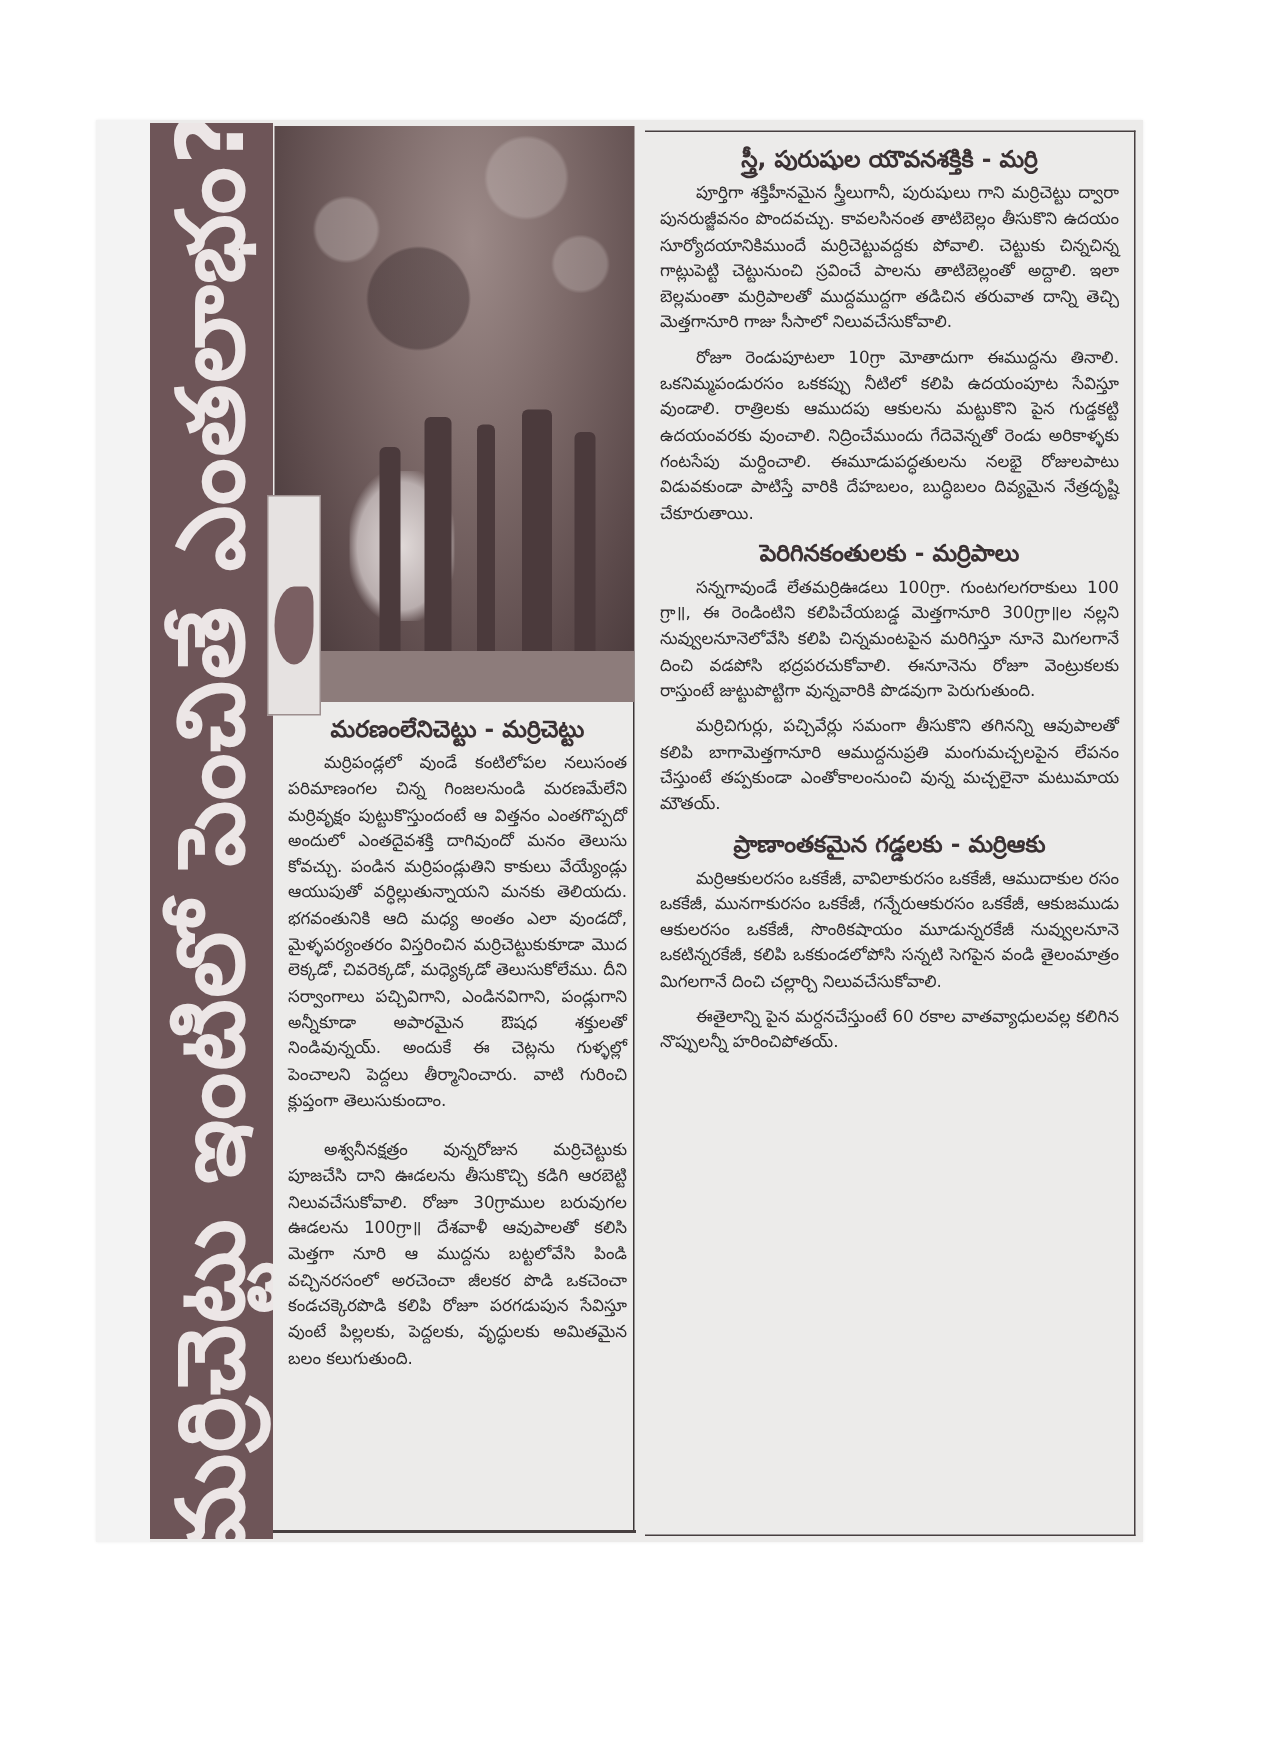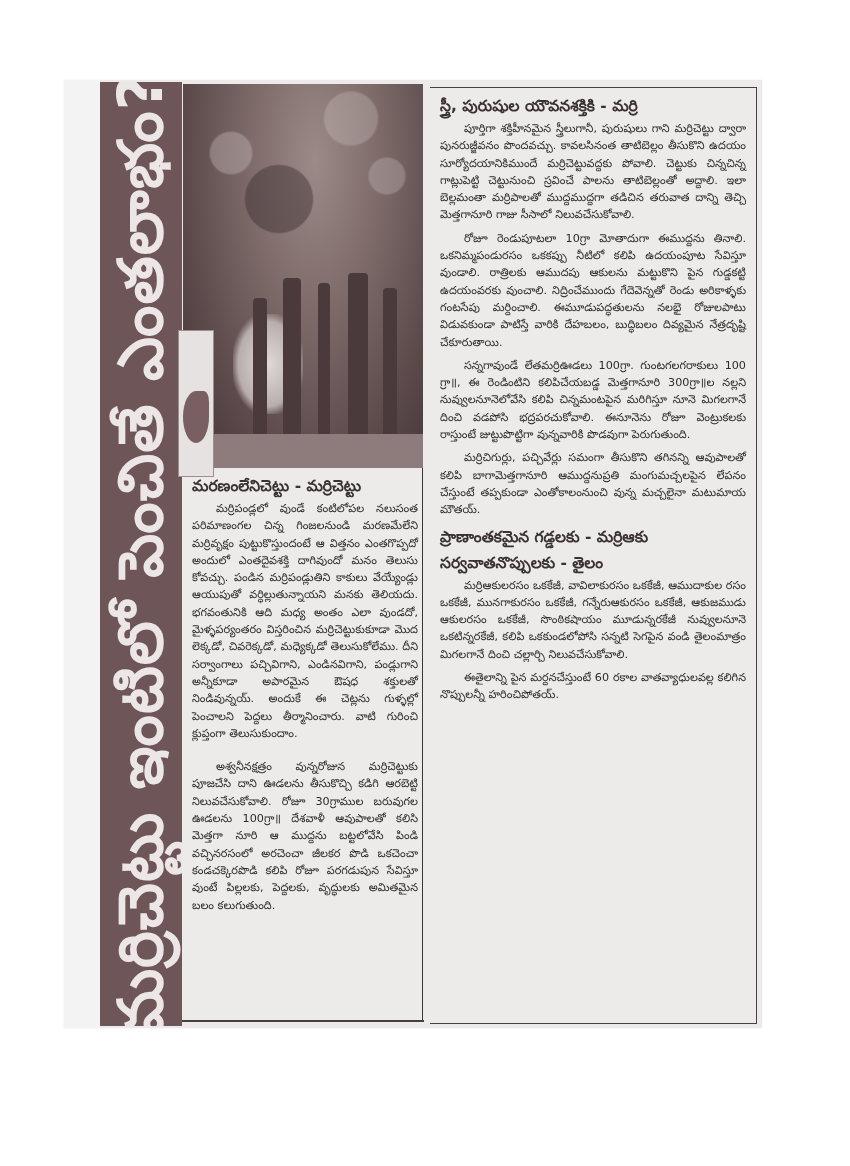--- a/index.html
+++ b/index.html
@@ -97,21 +97,21 @@
     color: #2c2a2b;
     font-family: "DejaVu Sans", sans-serif;
     font-size: 11.2px;
     line-height: 17.3px;
     text-align: justify;
   }
   .col-mid { left: 192px; top: 472px; width: 226px; }
   .col-right { left: 440px; top: 92px; width: 306px; }
   .sec-head {
     display: block;
-    text-align: left;
+    text-align: center;
     font-weight: bold;
     font-size: 15.5px;
     line-height: 24px;
     color: #3a3133;
     margin: 2px 0 2px 0;
   }
   .sec-body {
     display: block;
     text-indent: 24px;
     margin-bottom: 6px;
@@ -152,23 +152,23 @@
   <span class="sec-body">మర్రిపండ్లలో వుండే కంటిలోపల నలుసంత పరిమాణంగల చిన్న గింజలనుండి మరణమేలేని మర్రివృక్షం పుట్టుకొస్తుందంటే ఆ విత్తనం ఎంతగొప్పదో అందులో ఎంతదైవశక్తి దాగివుందో మనం తెలుసు కోవచ్చు. పండిన మర్రిపండ్లుతిని కాకులు వేయ్యేండ్లు ఆయుపుతో వర్ధిల్లుతున్నాయని మనకు తెలియదు. భగవంతునికి ఆది మధ్య అంతం ఎలా వుండదో, మైళ్ళపర్యంతరం విస్తరించిన మర్రిచెట్టుకుకూడా మొద లెక్కడో, చివరెక్కడో, మధ్యెక్కడో తెలుసుకోలేము. దీని సర్వాంగాలు పచ్చివిగాని, ఎండినవిగాని, పండ్లుగాని అన్నీకూడా అపారమైన ఔషధ శక్తులతో నిండివున్నయ్. అందుకే ఈ చెట్లను గుళ్ళల్లో పెంచాలని పెద్దలు తీర్మానించారు. వాటి గురించి క్లుప్తంగా తెలుసుకుందాం.</span>
   <span class="gap"></span>
   <span class="sec-body">అశ్వనీనక్షత్రం వున్నరోజున మర్రిచెట్టుకు పూజచేసి దాని ఊడలను తీసుకొచ్చి కడిగి ఆరబెట్టి నిలువచేసుకోవాలి. రోజూ 30గ్రాముల బరువుగల ఊడలను 100గ్రా॥ దేశవాళీ ఆవుపాలతో కలిసి మెత్తగా నూరి ఆ ముద్దను బట్టలోవేసి పిండి వచ్చినరసంలో అరచెంచా జీలకర పొడి ఒకచెంచా కండచక్కెరపొడి కలిపి రోజూ పరగడుపున సేవిస్తూ వుంటే పిల్లలకు, పెద్దలకు, వృద్ధులకు అమితమైన బలం కలుగుతుంది.</span>
 </div>
 
 <div class="col col-right">
   <span class="sec-head">స్త్రీ, పురుషుల యౌవనశక్తికి - మర్రి</span>
   <span class="sec-body">పూర్తిగా శక్తిహీనమైన స్త్రీలుగానీ, పురుషులు గాని మర్రిచెట్టు ద్వారా పునరుజ్జీవనం పొందవచ్చు. కావలసినంత తాటిబెల్లం తీసుకొని ఉదయం సూర్యోదయానికిముందే మర్రిచెట్టువద్దకు పోవాలి. చెట్టుకు చిన్నచిన్న గాట్లుపెట్టి చెట్టునుంచి స్రవించే పాలను తాటిబెల్లంతో అద్దాలి. ఇలా బెల్లమంతా మర్రిపాలతో ముద్దముద్దగా తడిచిన తరువాత దాన్ని తెచ్చి మెత్తగానూరి గాజు సీసాలో నిలువచేసుకోవాలి.</span>
   <span class="sec-body">రోజూ రెండుపూటలా 10గ్రా మోతాదుగా ఈముద్దను తినాలి. ఒకనిమ్మపండురసం ఒకకప్పు నీటిలో కలిపి ఉదయంపూట సేవిస్తూ వుండాలి. రాత్రిలకు ఆముదపు ఆకులను మట్టుకొని పైన గుడ్డకట్టి ఉదయంవరకు వుంచాలి. నిద్రించేముందు గేదెవెన్నతో రెండు అరికాళ్ళకు గంటసేపు మర్దించాలి. ఈమూడుపద్ధతులను నలభై రోజులపాటు విడువకుండా పాటిస్తే వారికి దేహబలం, బుద్ధిబలం దివ్యమైన నేత్రదృష్టి చేకూరుతాయి.</span>
 
+  <span class="sec-head">పెరిగినకంతులకు - మర్రిపాలు</span>
 
   <span class="sec-body">సన్నగావుండే లేతమర్రిఊడలు 100గ్రా. గుంటగలగరాకులు 100 గ్రా॥, ఈ రెండింటిని కలిపిచేయబడ్డ మెత్తగానూరి 300గ్రా॥ల నల్లని నువ్వులనూనెలోవేసి కలిపి చిన్నమంటపైన మరిగిస్తూ నూనె మిగలగానే దించి వడపోసి భద్రపరచుకోవాలి. ఈనూనెను రోజూ వెంట్రుకలకు రాస్తుంటే జుట్టుపొట్టిగా వున్నవారికి పొడవుగా పెరుగుతుంది.</span>
 
   <span class="sec-body">మర్రిచిగుర్లు, పచ్చివేర్లు సమంగా తీసుకొని తగినన్ని ఆవుపాలతో కలిపి బాగామెత్తగానూరి ఆముద్దనుప్రతి మంగుమచ్చలపైన లేపనం చేస్తుంటే తప్పకుండా ఎంతోకాలంనుంచి వున్న మచ్చలైనా మటుమాయ మౌతయ్.</span>
 
   <span class="sec-head">ప్రాణాంతకమైన గడ్డలకు - మర్రిఆకు</span>
 
-  <span class="sec-head">సర్వవాతనొప్పులకు - తైలం</span>
   <span class="sec-body">మర్రిఆకులరసం ఒకకేజీ, వావిలాకురసం ఒకకేజీ, ఆముదాకుల రసం ఒకకేజీ, మునగాకురసం ఒకకేజీ, గన్నేరుఆకురసం ఒకకేజీ, ఆకుజముడు ఆకులరసం ఒకకేజీ, సొంఠికషాయం మూడున్నరకేజీ నువ్వులనూనె ఒకటిన్నరకేజీ, కలిపి ఒకకుండలోపోసి సన్నటి సెగపైన వండి తైలంమాత్రం మిగలగానే దించి చల్లార్చి నిలువచేసుకోవాలి.</span>
   <span class="sec-body">ఈతైలాన్ని పైన మర్దనచేస్తుంటే 60 రకాల వాతవ్యాధులవల్ల కలిగిన నొప్పులన్నీ హరించిపోతయ్.</span>
 </div>
 
 </body></html>

